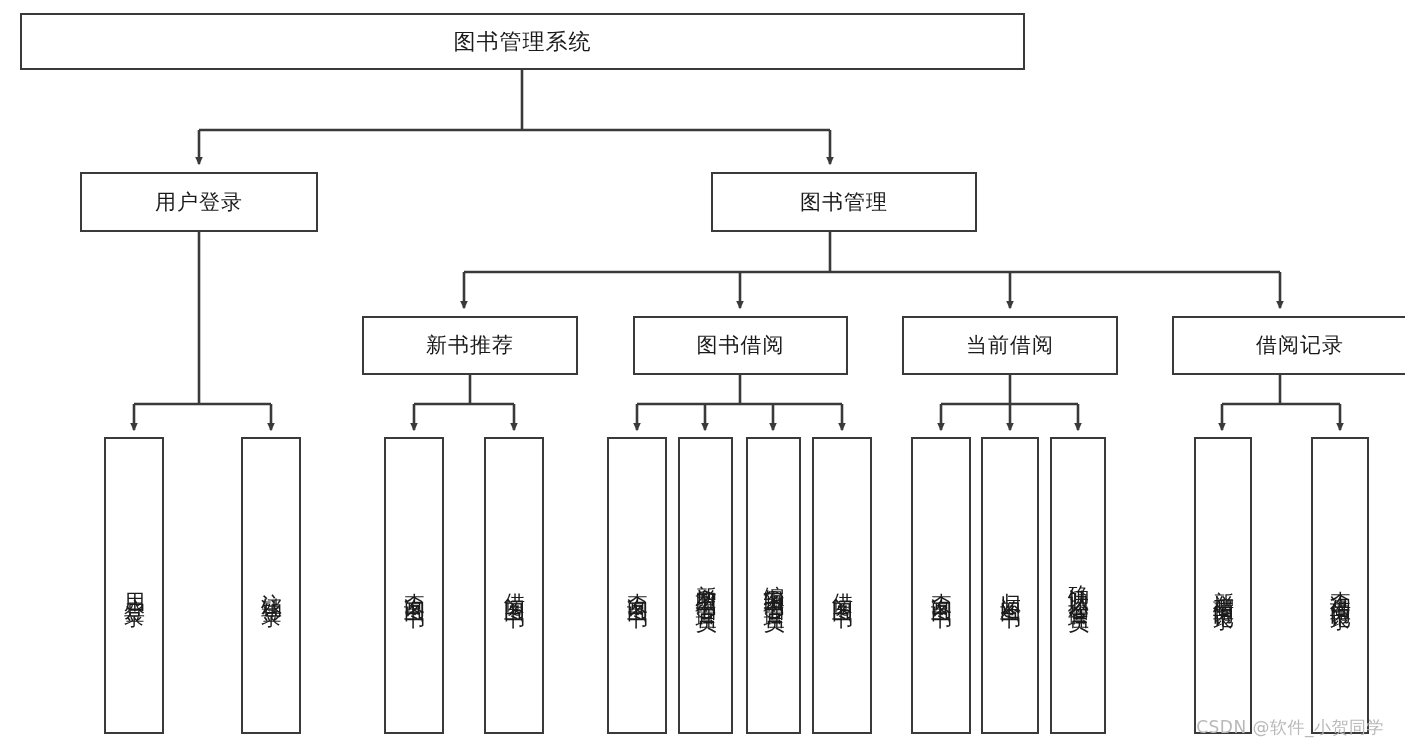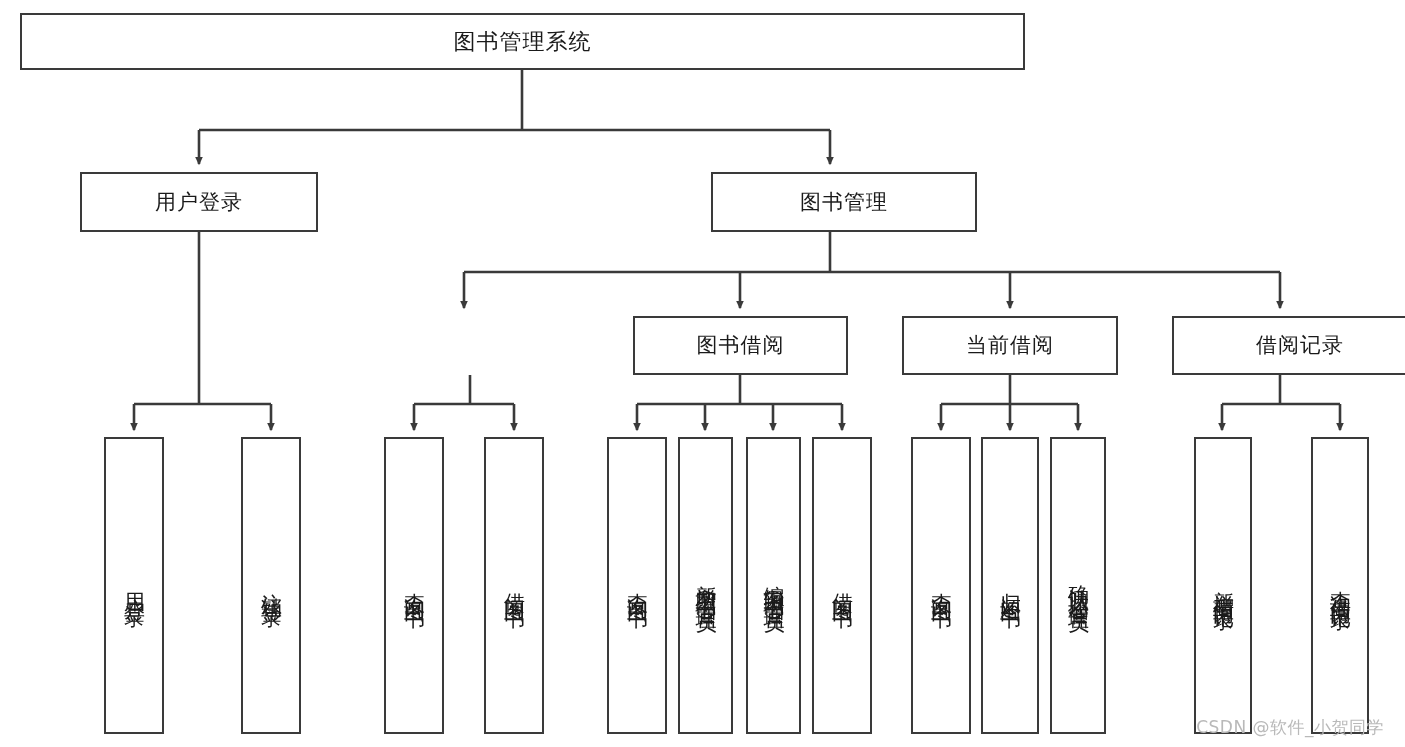--- a/index.html
+++ b/index.html
@@ -140,20 +140,23 @@
   </div>
 
   <div class="node horiz" style="left:80px; top:172px; width:238px; height:60px;">
     <span class="label">用户登录</span>
   </div>
 
   <div class="node horiz" style="left:711px; top:172px; width:266px; height:60px;">
     <span class="label">图书管理</span>
   </div>
 
+  <div class="node horiz" style="left:362px; top:316px; width:216px; height:59px;">
+    <span class="label">新书推荐</span>
+  </div>
 
   <div class="node horiz" style="left:902px; top:316px; width:216px; height:59px;">
     <span class="label">当前借阅</span>
   </div>
 
   <div class="node horiz" style="left:633px; top:316px; width:215px; height:59px;">
     <span class="label">图书借阅</span>
   </div>
 
   <div class="node horiz" style="left:1172px; top:316px; width:256px; height:59px;">

